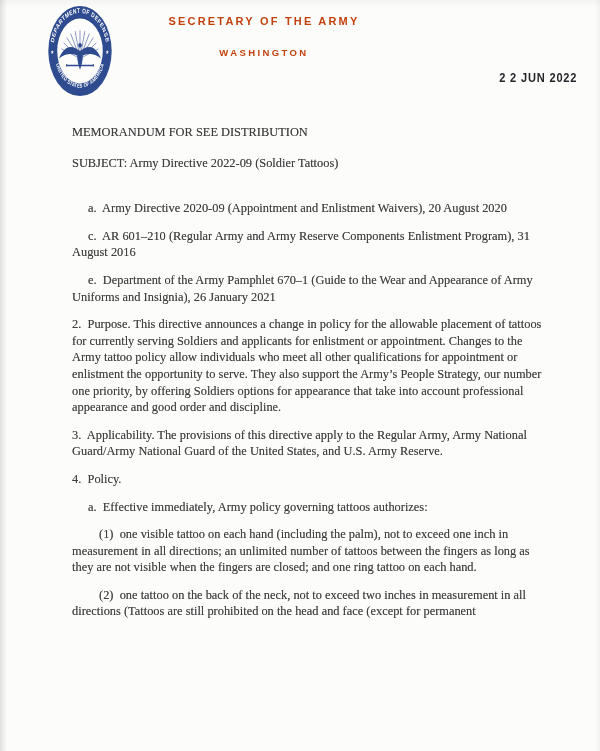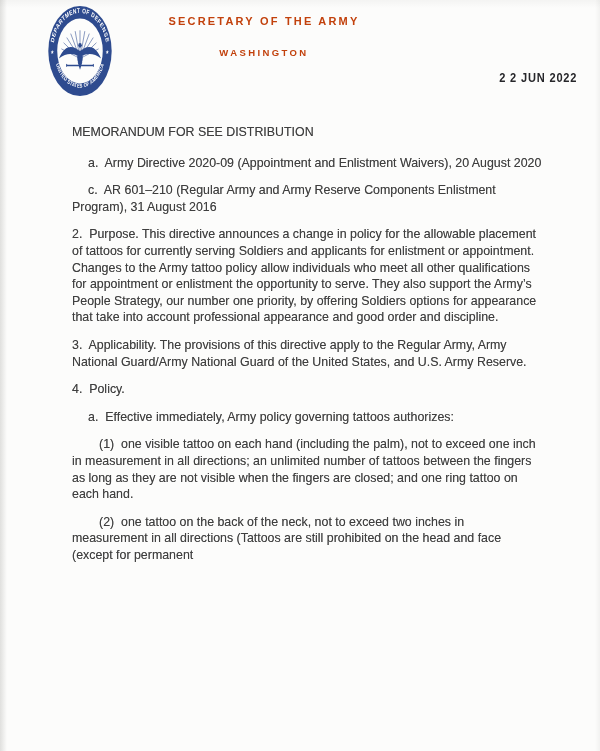--- a/index.html
+++ b/index.html
@@ -29,21 +29,21 @@
     position:absolute; top:70px; right:23px;
     font-size:13.5px; font-weight:bold; color:#26262a;
     letter-spacing:1px; transform:scaleX(0.82); transform-origin:right center;
     white-space:nowrap;
   }
   .memo-body {
     position:absolute; top:124px; left:72px; width:470px;
     font-size:12.4px; line-height:16.6px;
     text-shadow:0 0 0.4px rgba(63,63,63,0.55);
   }
-  .memo-body p { margin:0 0 11px; }
+  .memo-body p { margin:0 0 11px;font-family:Liberation Serif, serif; }
   p.memo-line    { margin-bottom:14px; }
   p.subject-line { margin-bottom:29px; }
   p.sub    { text-indent:16px; }
   p.subsub { text-indent:27px; }
 </style>
 </head>
 <body>
 
 <div class="page">
 
@@ -91,23 +91,25 @@
 
   <div class="office-block">
     <div class="office">SECRETARY OF THE ARMY</div>
     <div class="location">WASHINGTON</div>
   </div>
 
   <div class="date-stamp">2 2 JUN 2022</div>
 
   <div class="memo-body">
     <p class="memo-line">MEMORANDUM FOR SEE DISTRIBUTION</p>
+    <p class="subject-line">SUBJECT: Army Directive 2022-09 (Soldier Tattoos)</p>
 
     <p class="sub">a.&nbsp; Army Directive 2020-09 (Appointment and Enlistment Waivers), 20 August 2020</p>
     <p class="sub">c.&nbsp; AR 601–210 (Regular Army and Army Reserve Components Enlistment Program), 31 August 2016</p>
+    <p class="sub">e.&nbsp; Department of the Army Pamphlet 670–1 (Guide to the Wear and Appearance of Army Uniforms and Insignia), 26 January 2021</p>
     <p class="flush">2.&nbsp; Purpose. This directive announces a change in policy for the allowable placement of tattoos for currently serving Soldiers and applicants for enlistment or appointment. Changes to the Army tattoo policy allow individuals who meet all other qualifications for appointment or enlistment the opportunity to serve. They also support the Army’s People Strategy, our number one priority, by offering Soldiers options for appearance that take into account professional appearance and good order and discipline.</p>
     <p class="flush">3.&nbsp; Applicability. The provisions of this directive apply to the Regular Army, Army National Guard/Army National Guard of the United States, and U.S. Army Reserve.</p>
     <p class="flush">4.&nbsp; Policy.</p>
     <p class="sub">a.&nbsp; Effective immediately, Army policy governing tattoos authorizes:</p>
     <p class="subsub">(1)&nbsp; one visible tattoo on each hand (including the palm), not to exceed one inch in measurement in all directions; an unlimited number of tattoos between the fingers as long as they are not visible when the fingers are closed; and one ring tattoo on each hand.</p>
     <p class="subsub">(2)&nbsp; one tattoo on the back of the neck, not to exceed two inches in measurement in all directions (Tattoos are still prohibited on the head and face (except for permanent</p>
   </div>
 
 </div>
 

